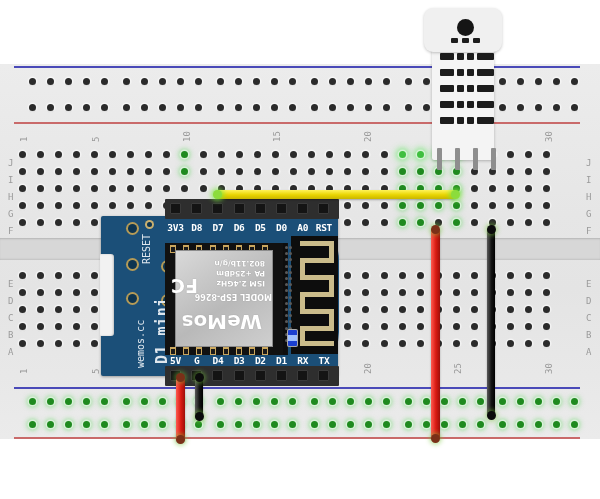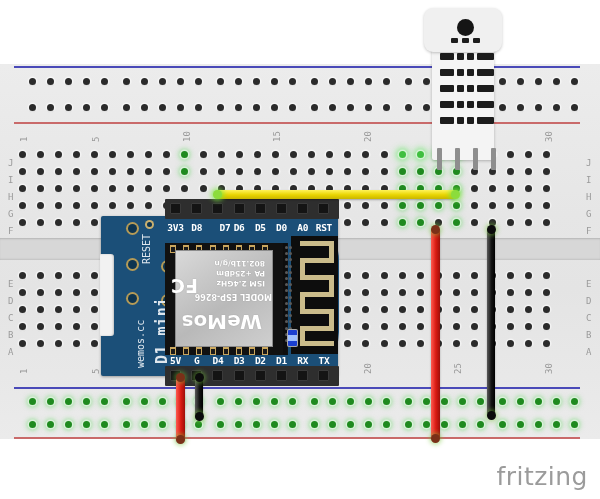--- a/index.html
+++ b/index.html
@@ -588,21 +588,21 @@
       <div class="hdr-pin" style="left: 212.4px; top: 203px;"></div>
       <div class="hdr-pin" style="left: 233.6px; top: 203px;"></div>
       <div class="hdr-pin" style="left: 254.8px; top: 203px;"></div>
       <div class="hdr-pin" style="left: 276px; top: 203px;"></div>
       <div class="hdr-pin" style="left: 297.2px; top: 203px;"></div>
       <div class="hdr-pin" style="left: 318.4px; top: 203px;"></div>
     </div>
   <div id="hdr-top-labels">
       <div class="pinlbl" style="left: 163px; top: 222px; width: 25px; text-align: center;">3V3</div>
       <div class="pinlbl" style="left: 184.2px; top: 222px; width: 25px; text-align: center;">D8</div>
-      <div class="pinlbl" style="left: 205.4px; top: 222px; width: 25px; text-align: right;">D7</div>
+      <div class="pinlbl" style="left: 205.4px; top: 222px; width: 25px; text-align: center;">D7</div>
       <div class="pinlbl" style="left: 226.6px; top: 222px; width: 25px; text-align: center;">D6</div>
       <div class="pinlbl" style="left: 247.8px; top: 222px; width: 25px; text-align: center;">D5</div>
       <div class="pinlbl" style="left: 269px; top: 222px; width: 25px; text-align: center;">D0</div>
       <div class="pinlbl" style="left: 290.2px; top: 222px; width: 25px; text-align: center;">A0</div>
       <div class="pinlbl" style="left: 311.4px; top: 222px; width: 25px; text-align: center;">RST</div>
     </div>
 
   <div class="esp"></div>
   <div id="esp-pads">
       <div class="esp-pad" style="left: 170px; top: 245px;">
@@ -798,15 +798,14 @@
         <div class="vent" style="left: 56px; top: 109px; width: 14px; height: 7px;"></div>
       </div>
     <div id="dht-pins">
         <div class="dpin" style="left: 13px; top: 140px; height: 22px;"></div>
         <div class="dpin" style="left: 31.1px; top: 140px; height: 22px;"></div>
         <div class="dpin" style="left: 49.2px; top: 140px; height: 22px;"></div>
         <div class="dpin" style="left: 67.3px; top: 140px; height: 22px;"></div>
       </div>
   </div>
 
-  <div class="frz">fritzing</div>
 
 </div>
 
 </body></html>

